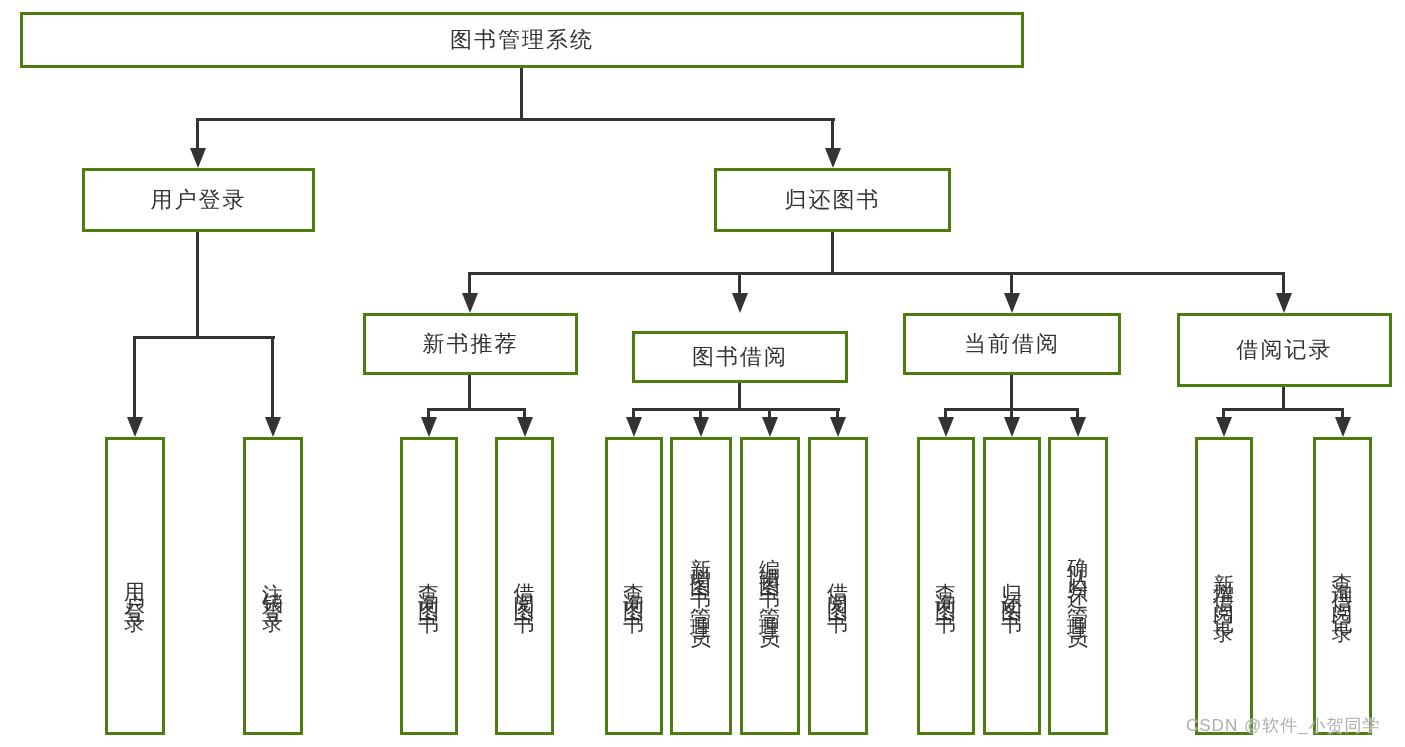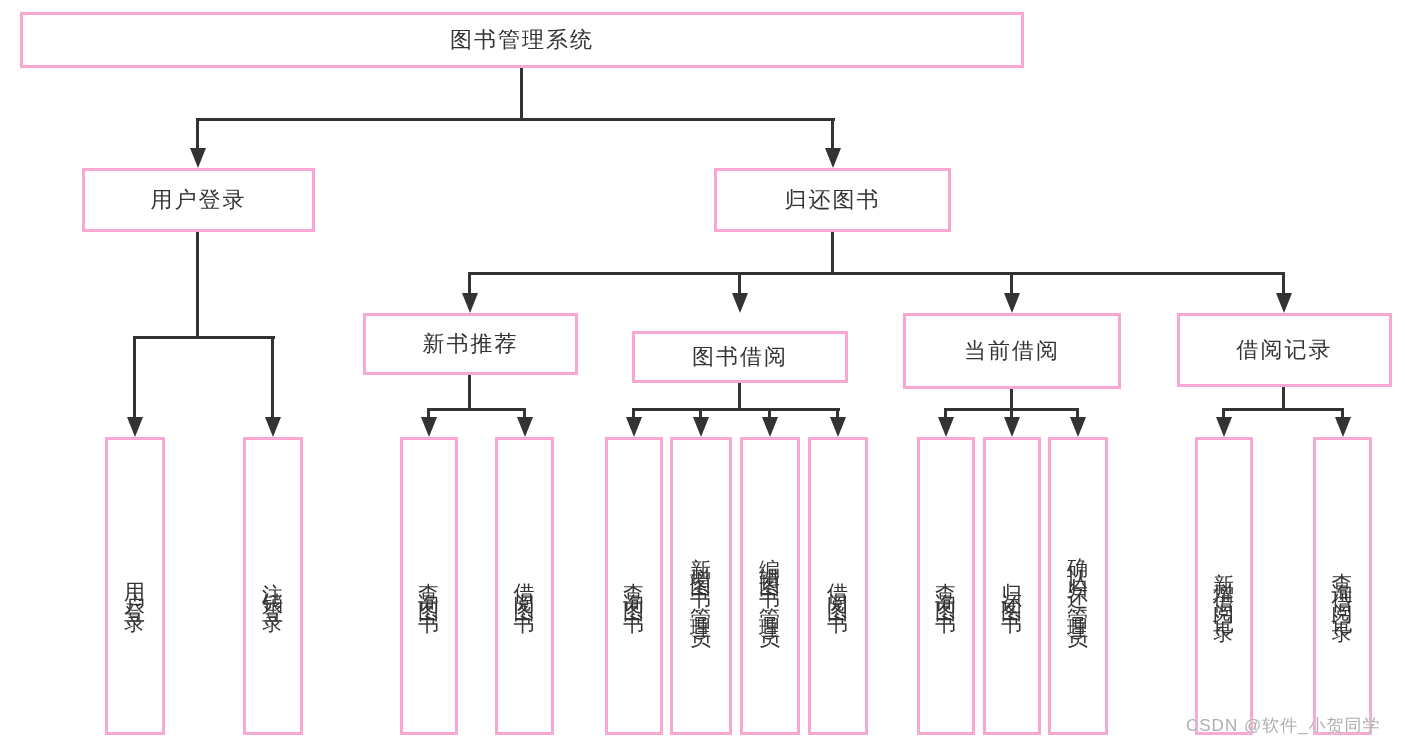--- a/index.html
+++ b/index.html
@@ -1,20 +1,20 @@
 <!DOCTYPE html>
 <html><head>
 <meta charset="utf-8">
 <style>
   html,body{margin:0;padding:0;background:#fff;}
   body{font-family:"Liberation Sans", sans-serif;color:#333;}
   #stage{position:relative;width:1405px;height:747px;background:#ffffff;overflow:hidden;}
 
   .node{
-    position:absolute;box-sizing:border-box;background:#fff;border:3px solid #f9a8d4;
+    position:absolute;box-sizing:border-box;background:#fff;border:3px solid #4d7c0f;
     display:flex;align-items:center;justify-content:center;
     font-size:22px;letter-spacing:2px;color:#333;z-index:2;
   }
   .node .vt{
     writing-mode:vertical-rl;text-orientation:mixed;
     font-size:21px;letter-spacing:10px;line-height:1;letter-spacing:10px;
   }
   .line{position:absolute;background:#333;z-index:1;}
   .arrow{
     position:absolute;width:0;height:0;z-index:1;
@@ -25,21 +25,21 @@
     font-size:17px;letter-spacing:1px;color:#aeaeae;text-shadow:0 0 2px #fff;
     white-space:nowrap;
   }
 
   
   #n-root{left:20px;top:12px;width:1004px;height:56px}
   #n-user-login{left:82px;top:168px;width:233px;height:64px}
   #n-book-mgmt{left:714px;top:168px;width:237px;height:64px}
   #n-new-books{left:363px;top:313px;width:215px;height:62px}
   #n-book-borrow{left:632px;top:331px;width:216px;height:52px}
-  #n-current-borrow{left:903px;top:313px;width:218px;height:76px}
+  #n-current-borrow{left:903px;top:313px;width:218px;height:62px}
   #n-borrow-records{left:1177px;top:313px;width:215px;height:74px}
   #n-user-login-leaf{left:105px;top:437px;width:60px;height:298px}
   #n-logout-leaf{left:243px;top:437px;width:60px;height:298px}
   #n-query-books-1{left:400px;top:437px;width:58px;height:298px}
   #n-borrow-books-1{left:495px;top:437px;width:59px;height:298px}
   #n-query-books-2{left:605px;top:437px;width:58px;height:298px}
   #n-add-books{left:670px;top:437px;width:62px;height:298px}
   #n-edit-books{left:740px;top:437px;width:60px;height:298px}
   #n-borrow-books-2{left:808px;top:437px;width:60px;height:298px}
   #n-query-books-3{left:917px;top:437px;width:58px;height:298px}

